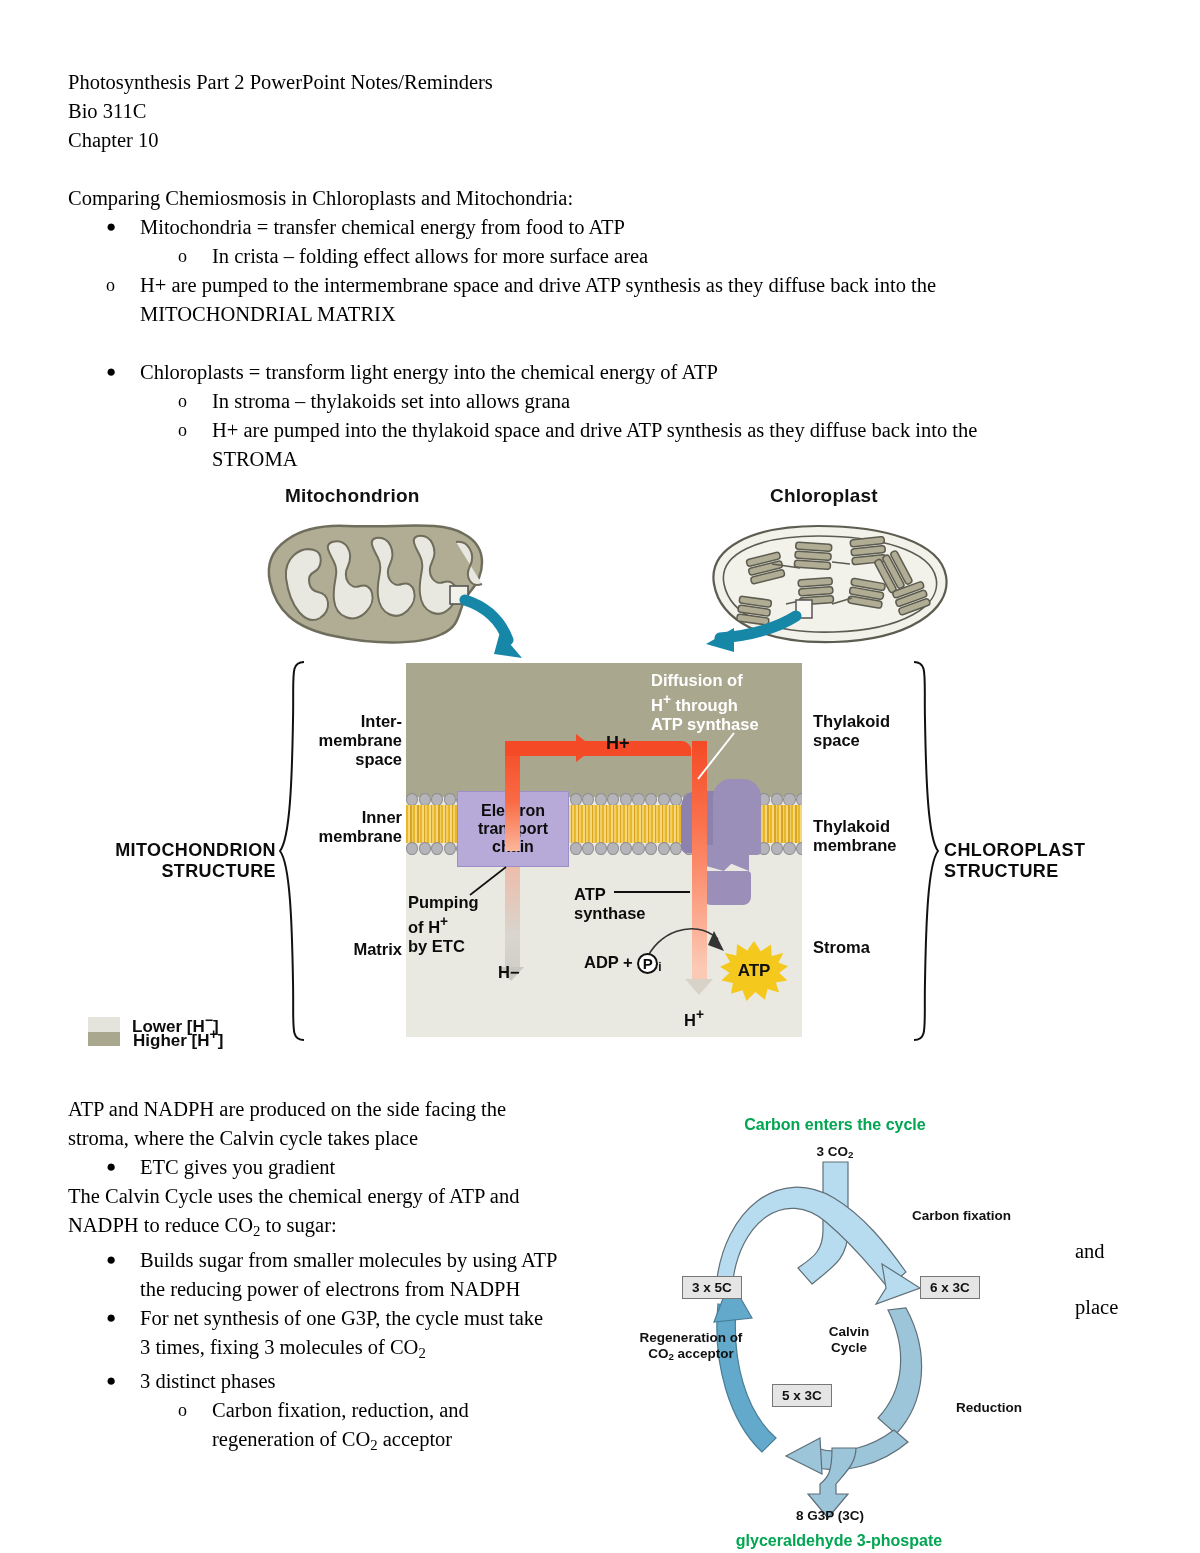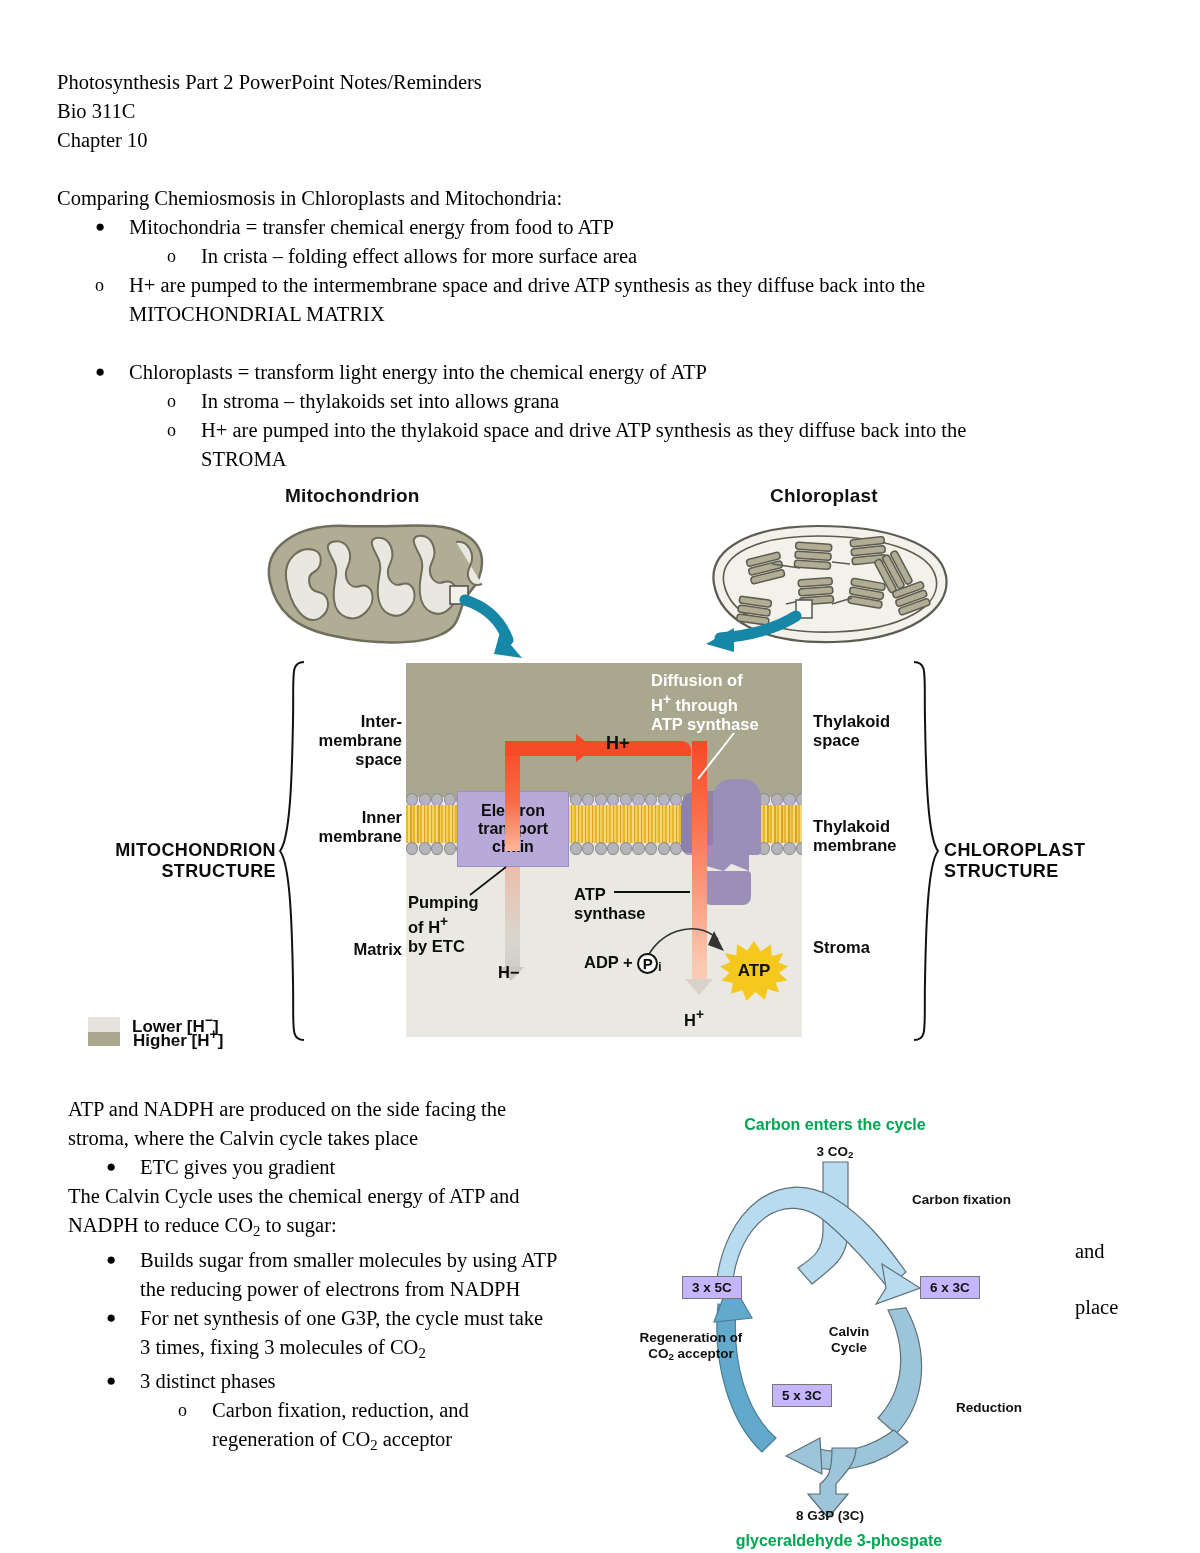--- a/index.html
+++ b/index.html
@@ -10,21 +10,21 @@
     position: relative;
     background: #ffffff;
     font-family: "Liberation Sans", sans-serif;
     color: #000;
     overflow: hidden;
   }
 
   
   .doc-text {
     position: absolute;
-    left: 57px;
+    left: 68px;
     top: 68px;
     width: 1070px;
     font-family: "Liberation Serif", serif;
     font-size: 20.5px;
     line-height: 29px;
     color: #000;
   }
   .doc-text p { margin: 0; }
   .blank-line { height: 29px; }
 
@@ -265,21 +265,21 @@
     color: #111; text-align: center;
   }
   .calvin-green {
     position: absolute;
     font-family: "Liberation Sans", sans-serif;
     font-weight: bold; font-size: 16px;
     color: #00a651; text-align: center;
   }
   .c-box {
     position: absolute;
-    background: #c4b5fd; border: 1.5px solid #777;
+    background: #e5e5e5; border: 1.5px solid #777;
     font-family: "Liberation Sans", sans-serif;
     font-weight: bold; font-size: 13.5px;
     padding: 3px 9px; color: #111;
     z-index: 6;
   }
 
   .floating-word {
     position: absolute;
     font-family: "Liberation Serif", serif;
     font-size: 20.5px; color: #000;
@@ -667,21 +667,21 @@
     <polygon points="94,210 110,168 132,206" fill="#62a9cc" stroke="#4a7e97" stroke-width="1.2"></polygon>
 
     <path d="M212 336 C212 360 208 366 200 372 L200 382 L188 382 L208 406 L228 382 L216 382 L216 372
              C224 362 236 352 236 336 Z" fill="#9cc5da" stroke="#5f6f78" stroke-width="1.2"></path>
   </svg>
 
   <div class="c-box" style="left:62px; top:164px;">3 x 5C</div>
   <div class="c-box" style="left:300px; top:164px;">6 x 3C</div>
   <div class="c-box" style="left:152px; top:272px;">5 x 3C</div>
 
-  <div class="calvin-lbl" style="left:292px; top:80px; text-align:center;">Carbon fixation</div>
+  <div class="calvin-lbl" style="left:292px; top:96px; text-align:center;">Carbon fixation</div>
   <div class="calvin-lbl" style="left:336px; top:288px; text-align:left;">Reduction</div>
   <div class="calvin-lbl" style="left:0px; top:218px; width:142px; text-align:center;">
     <div>Regeneration of</div>
     <div><span>CO</span><sub>2</sub><span> acceptor</span></div>
   </div>
 
   <div class="calvin-lbl" style="left:174px; top:212px; width:110px;">
     <div>Calvin</div>
     <div>Cycle</div>
   </div>

